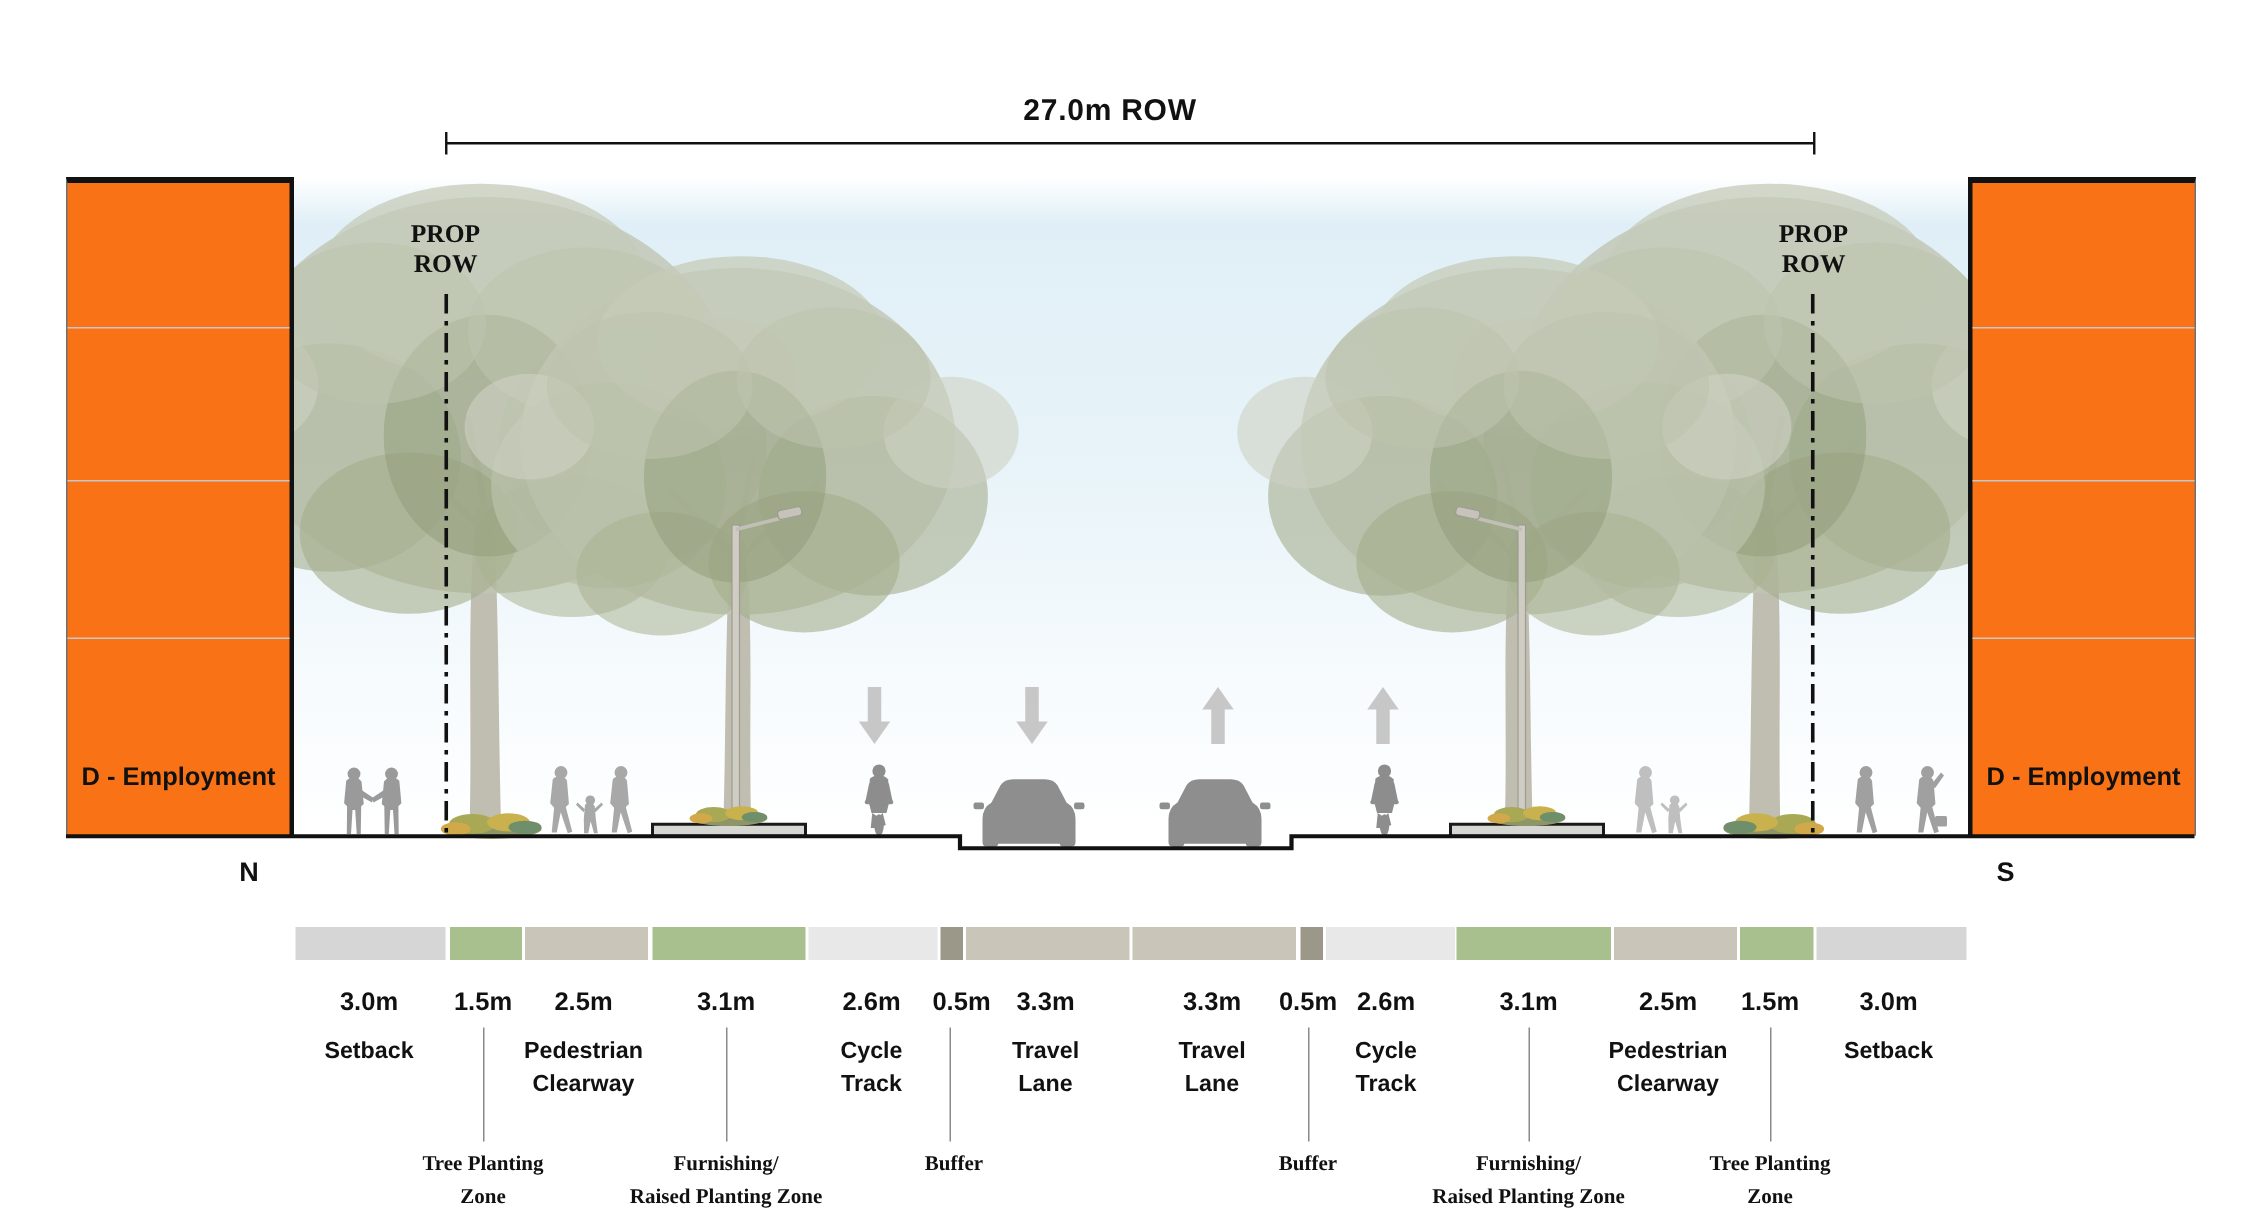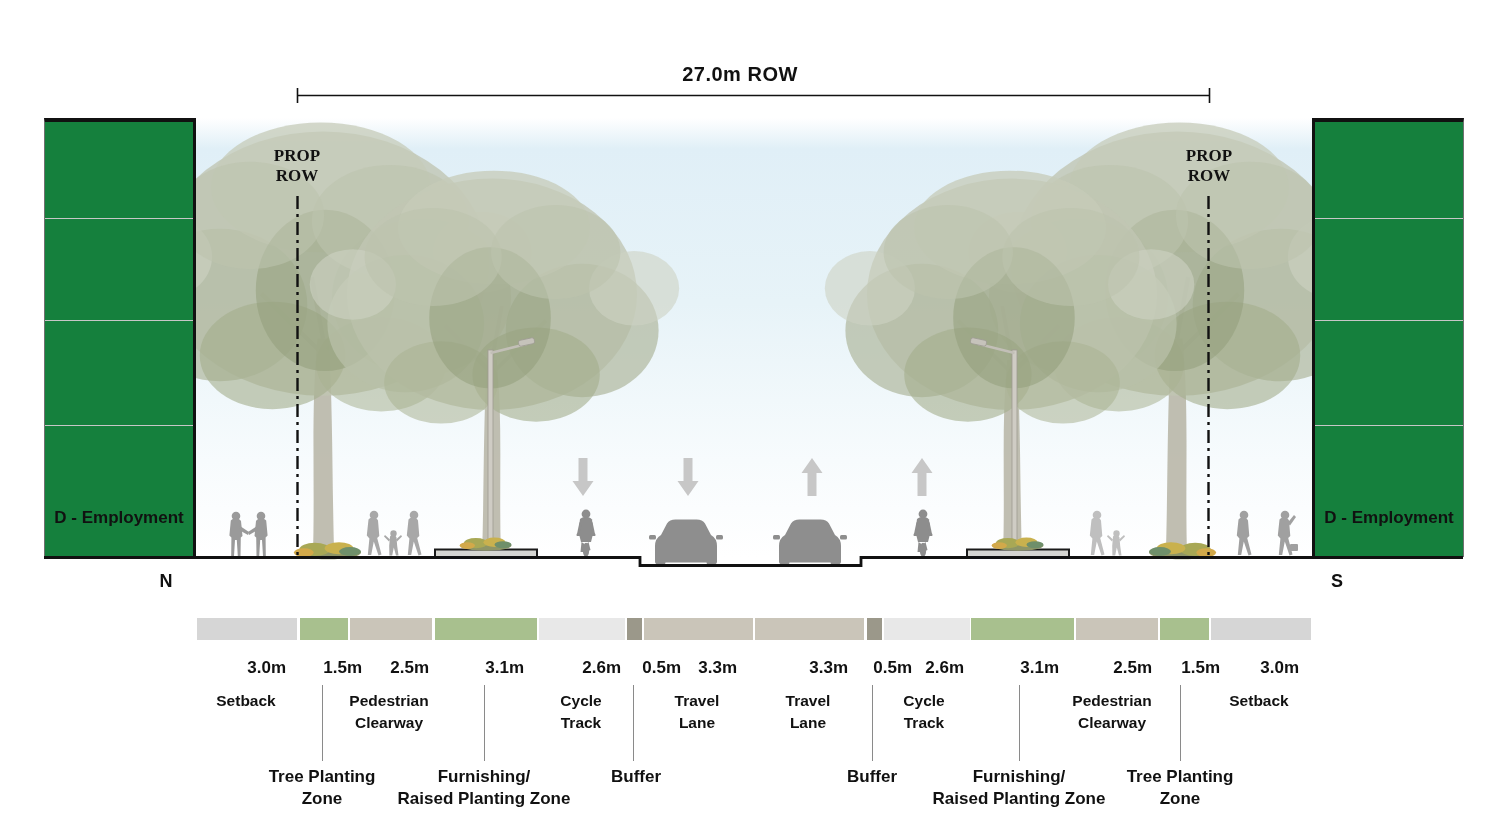--- a/index.html
+++ b/index.html
@@ -7,39 +7,39 @@
           font-family:"Liberation Sans", sans-serif;font-weight:bold;color:#111;}
   .abs{position:absolute;}
   
   .dim-title{top:63px;left:590px;width:300px;text-align:center;font-size:20px;letter-spacing:.5px;}
   
   .sky{left:196px;top:118px;width:1116px;height:439px;
        background:linear-gradient(180deg,#ffffff 0%,#e0eff7 7%,#e7f3f8 42%,#f7fbfd 78%,#ffffff 100%);}
   
   .scene,.overlay{left:0;top:0;width:1500px;height:816px;pointer-events:none;}
   
-  .bldg{top:118px;width:152px;height:439px;background:#15803d;border-top:4px solid #111;box-sizing:border-box;}
+  .bldg{top:118px;width:152px;height:439px;background:#f97316;border-top:4px solid #111;box-sizing:border-box;}
   .bldg-left{left:44px;border-right:3px solid #111;border-left:1px solid #707070;}
   .bldg-right{left:1312px;border-left:3px solid #111;border-right:1px solid #707070;}
   .floor{position:absolute;left:0;right:0;height:1px;background:#c7c7c7;}
   .f1{top:96px;} .f2{top:198px;} .f3{top:303px;}
   .bldg-label{position:absolute;top:386px;left:0;right:0;text-align:center;font-size:17px;}
   
   .proprow{top:146px;width:90px;text-align:center;font-size:17px;line-height:20px;font-family:Liberation Serif, serif;}
   .proprow-left{left:252px;} .proprow-right{left:1164px;}
   
   .ns{top:571px;font-size:18px;}
   .ns-n{left:156px;width:20px;text-align:center;}
   .ns-s{left:1327px;width:20px;text-align:center;}
   
   .seg{position:absolute;top:618px;height:22px;}
   
-  .size-label{position:absolute;top:658px;width:80px;text-align:right;font-size:17px;}
+  .size-label{position:absolute;top:658px;width:80px;text-align:center;font-size:17px;}
   .zone-name{position:absolute;top:690px;width:150px;text-align:center;font-size:15.5px;line-height:22px;}
-  .zone-lower{position:absolute;top:766px;width:200px;text-align:center;font-size:17px;line-height:22px;}
+  .zone-lower{position:absolute;top:766px;width:200px;text-align:center;font-size:14px;line-height:22px;font-family:Liberation Serif, serif;}
   .leader{position:absolute;top:685px;height:76px;width:1px;background:#8a8a8a;}
 </style>
 </head>
 <body>
 
 <div id="canvas">
 
   <div class="abs dim-title">27.0m ROW</div>
 
   <div class="abs sky"></div>

